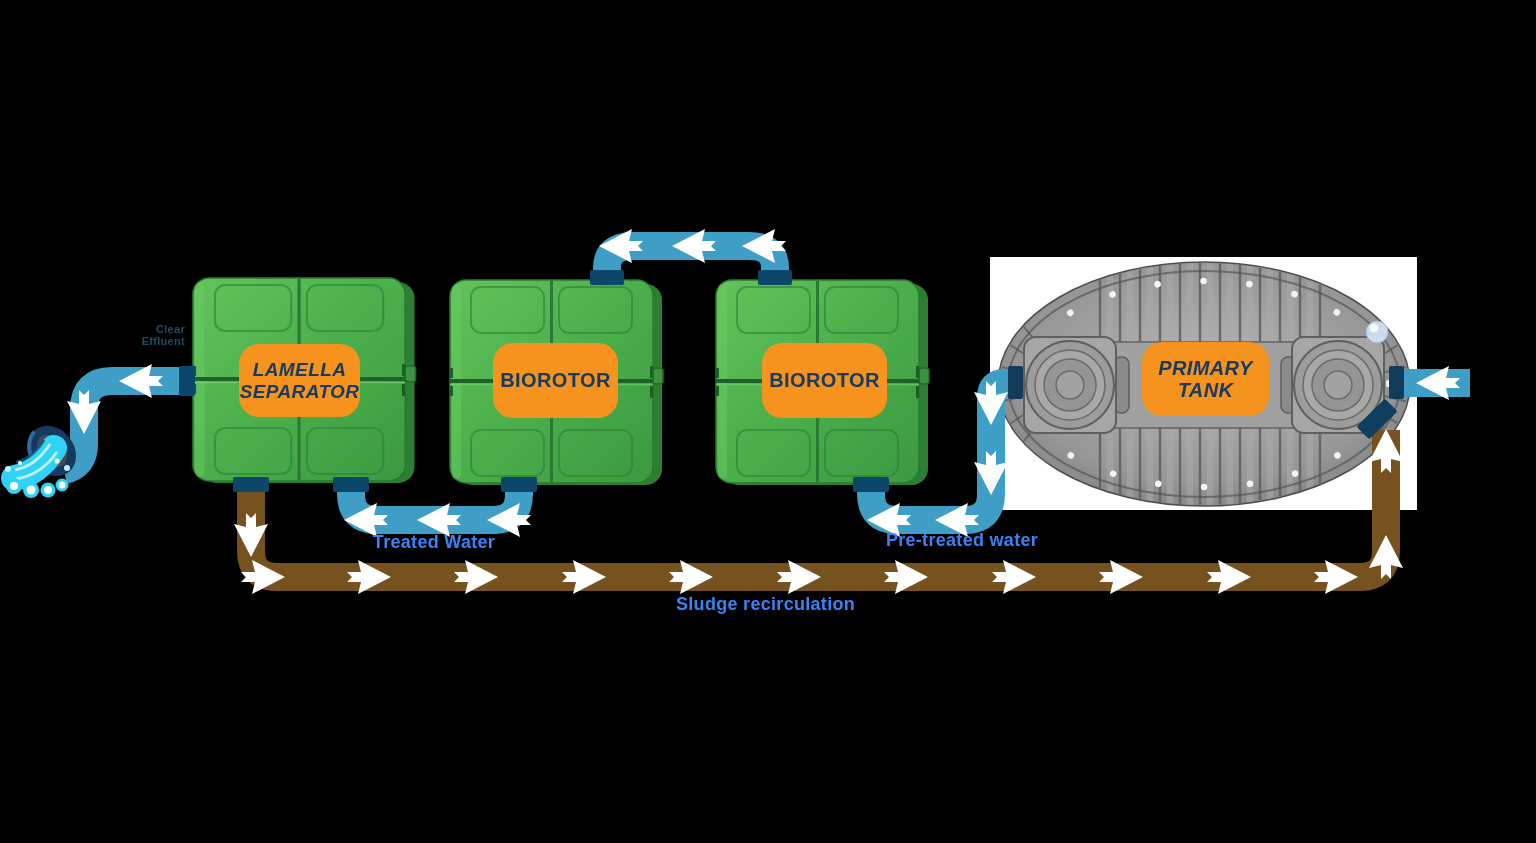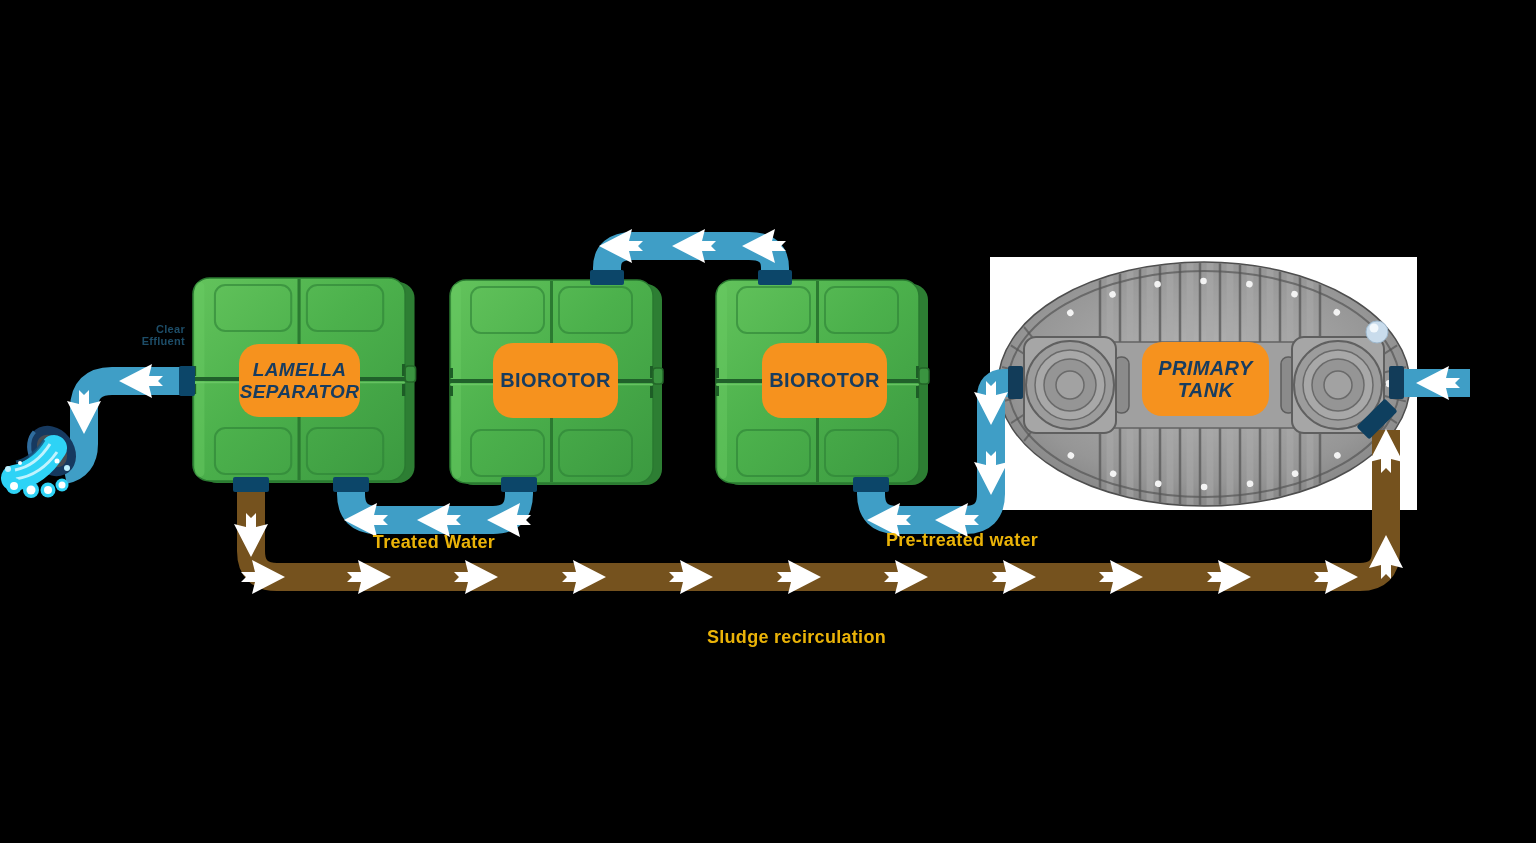--- a/index.html
+++ b/index.html
@@ -7,26 +7,26 @@
           font-family:"Liberation Sans", sans-serif;}
   .canvas svg.diagram{position:absolute;left:0;top:0;}
   .stage-label{position:absolute;background:#f6921e;border-radius:20px;color:#173c60;
                font-weight:700;display:flex;flex-direction:column;align-items:center;
                justify-content:center;text-align:center;letter-spacing:.4px;line-height:1.12;}
   .stage-label .l1,.stage-label .l2{display:block;font-style:italic;}
   #lamella-label{left:239px;top:344px;width:121px;height:73px;font-size:19px;}
   #biorotor1-label{left:493px;top:343px;width:125px;height:75px;font-size:20px;}
   #biorotor2-label{left:762px;top:343px;width:125px;height:75px;font-size:20px;}
   #primary-label{left:1142px;top:342px;width:127px;height:74px;font-size:20px;}
-  .flow-label{position:absolute;color:#eab308;font-weight:700;font-size:18px;
+  .flow-label{position:absolute;color:#3b82f6;font-weight:700;font-size:18px;
               letter-spacing:.3px;line-height:1.1;}
   #clear-effluent-label{left:85px;top:323px;width:100px;text-align:right;font-size:11px;color:#1d4d68;}
   #treated-water-label{left:349px;top:533px;width:170px;text-align:center;}
   #pretreated-water-label{left:872px;top:531px;width:180px;text-align:center;}
-  #sludge-label{left:676px;top:595px;width:210px;text-align:right;margin-top:33px;}
+  #sludge-label{left:676px;top:595px;width:210px;text-align:left;}
 </style>
 </head>
 <body>
 
 <div class="canvas">
 
 <svg class="diagram" width="1536" height="843" viewBox="0 0 1536 843">
   <defs>
     <linearGradient id="gGreen" x1="0" y1="0" x2="1" y2="1">
       <stop offset="0" stop-color="#63c35c"></stop>

